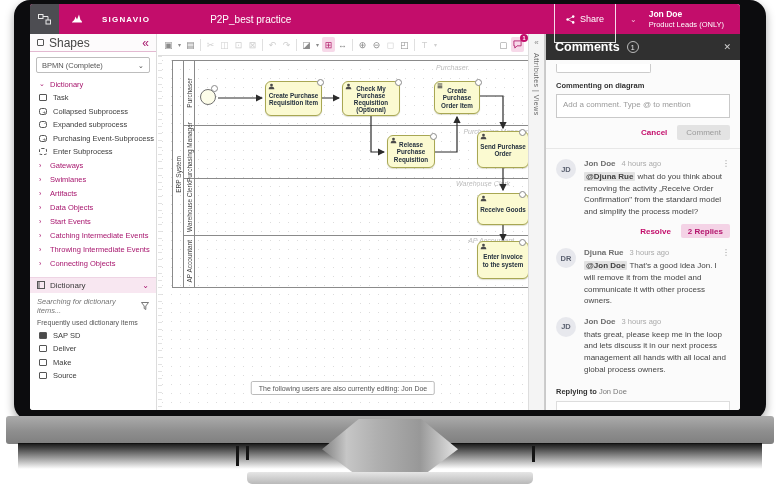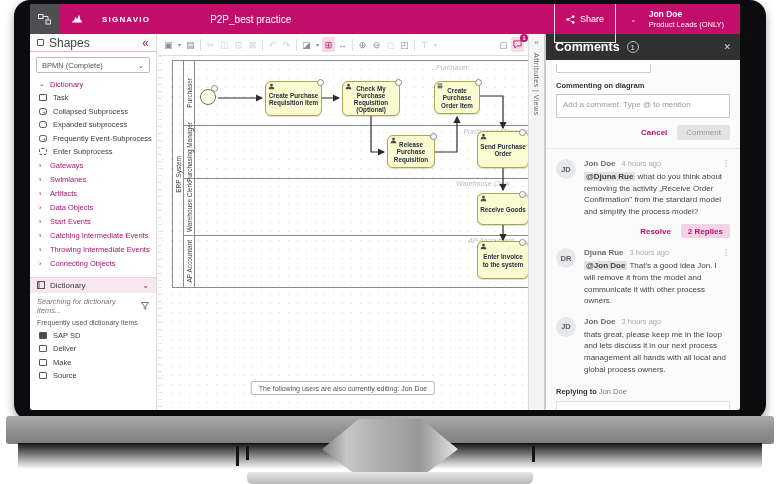--- a/index.html
+++ b/index.html
@@ -188,21 +188,21 @@
       <div class="shape-row">
         <span class="shp r">
             <span class="mark" style="bottom:1px;">-</span>
           </span>
         <span>Expanded subprocess</span>
       </div>
       <div class="shape-row">
         <span class="shp r">
             <span class="mark">+</span>
           </span>
-        <span>Frequently Event-Subprocess</span>
+        <span>Purchasing Event-Subprocess</span>
       </div>
       <div class="shape-row">
         <span class="shp r dash"></span>
         <span>Enter Subprocess</span>
       </div>
 
       <div class="cat-row">
           <span class="chev">›</span>
           <span>Gateways</span>
         </div>

